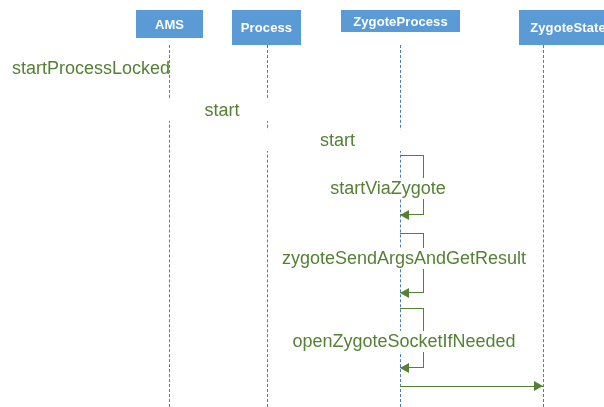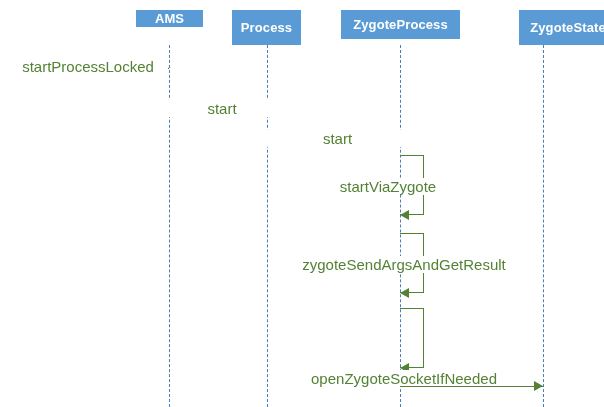--- a/index.html
+++ b/index.html
@@ -52,21 +52,21 @@
     position: absolute;
     width: 0;
     height: 0;
     border-top: 5px solid transparent;
     border-bottom: 5px solid transparent;
     border-right: 9px solid #548235;
   }
   .msg-label {
     position: absolute;
     color: #548235;
-    font-size: 15px;
+    font-size: 18px;
     background: #ffffff;
     padding: 0 4px;
     white-space: nowrap;
     text-align: center;
   }
   
   .self-loop {
     position: absolute;
     box-sizing: border-box;
     border-top: 1px solid #548235;
@@ -78,27 +78,27 @@
 </head>
 <body>
 
 <div id="canvas">
 
   <div class="lifeline" style="left:169px; top:45px; height:362px;"></div>
   <div class="lifeline" style="left:267px; top:45px; height:362px;"></div>
   <div class="lifeline" style="left:400px; top:45px; height:362px;"></div>
   <div class="lifeline" style="left:543px; top:45px; height:362px;"></div>
 
-  <div class="participant" style="left:136px; top:10px; width:67px; height:17px;">
+  <div class="participant" style="left:136px; top:10px; width:67px; height:28px;">
     <span>AMS</span>
   </div>
   <div class="participant" style="left:232px; top:10px; width:69px; height:35px;">
     <span>Process</span>
   </div>
-  <div class="participant" style="left:341px; top:10px; width:119px; height:29px;">
+  <div class="participant" style="left:341px; top:10px; width:119px; height:22px;">
     <span>ZygoteProcess</span>
   </div>
   <div class="participant" style="left:519px; top:10px; width:98px; height:35px;">
     <span>ZygoteState</span>
   </div>
 
   <div class="msg-line" style="left:8px; top:68px; width:161px;"></div>
   <div class="msg-arrow-right" style="left:160px; top:63px;"></div>
   <div class="msg-label" style="left:8px; top:58px; width:152px;">startProcessLocked</div>
 
@@ -109,22 +109,22 @@
   <div class="msg-line" style="left:267px; top:140px; width:133px;"></div>
   <div class="msg-arrow-right" style="left:391px; top:135px;"></div>
   <div class="msg-label" style="left:267px; top:130px; width:133px;">start</div>
 
   <div class="self-loop" style="left:400px; top:155px; width:24px; height:60px;"></div>
   <div class="msg-arrow-left" style="left:400px; top:210px;"></div>
   <div class="msg-label" style="left:284px; top:178px; width:200px;">startViaZygote</div>
 
   <div class="self-loop" style="left:400px; top:233px; width:24px; height:60px;"></div>
   <div class="msg-arrow-left" style="left:400px; top:288px;"></div>
-  <div class="msg-label" style="left:275px; top:256px; width:250px;">zygoteSendArgsAndGetResult</div>
+  <div class="msg-label" style="left:275px; top:248px; width:250px;">zygoteSendArgsAndGetResult</div>
 
   <div class="self-loop" style="left:400px; top:308px; width:24px; height:60px;"></div>
   <div class="msg-arrow-left" style="left:400px; top:363px;"></div>
-  <div class="msg-label" style="left:280px; top:331px; width:240px;margin-top:39px;">openZygoteSocketIfNeeded</div>
+  <div class="msg-label" style="left:280px; top:331px; width:240px;">openZygoteSocketIfNeeded</div>
 
   <div class="msg-line" style="left:400px; top:386px; width:143px;"></div>
   <div class="msg-arrow-right" style="left:534px; top:381px;"></div>
 
 </div>
 
 </body></html>

